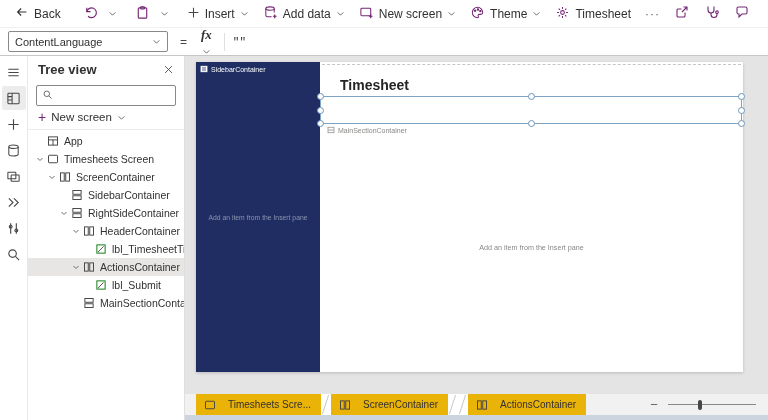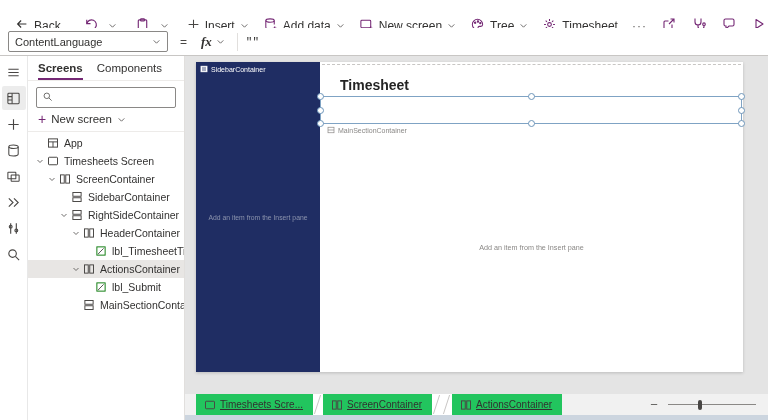--- a/index.html
+++ b/index.html
@@ -2,37 +2,37 @@
 <html><head>
 <meta charset="utf-8">
 <style>
   * { margin:0; padding:0; box-sizing:border-box; }
   html,body { width:768px; height:420px; overflow:hidden; }
   body { font-family:"Liberation Sans", sans-serif; font-size:12px; color:#323130; background:#fff; }
   .app { position:relative; width:768px; height:420px; background:#fff; }
 
   
   .toolbar { position:absolute; left:0; top:0; width:768px; height:28px; background:#fff;
-             display:flex; align-items:center; padding:0 8px; border-bottom:1px solid #f0f0f0;margin-top:12px; }
+             display:flex; align-items:center; padding:0 8px; border-bottom:1px solid #f0f0f0; }
   .tb-btn { display:flex; align-items:center; gap:5px; padding:0 7px; height:24px; cursor:pointer;
             color:#323130; white-space:nowrap; }
   .tb-btn svg { flex:0 0 auto; }
   .tb-divider { width:1px; height:16px; background:#d2d0ce; margin:0 4px; }
   .chev svg { display:block; }
   .tb-right { margin-left:auto; display:flex; align-items:center; }
   .tb-iconbtn { padding:0 7px; height:24px; display:flex; align-items:center; cursor:pointer; }
 
   
   .formulabar { position:absolute; left:0; top:28px; width:768px; height:28px; background:#fff;
                 display:flex; align-items:center; padding:0 8px; border-bottom:1px solid #c8c6c4; }
   .prop-select { width:160px; height:21px; border:1px solid #8a8886; border-radius:2px;
                  display:flex; align-items:center; justify-content:space-between; padding:0 6px;
                  font-size:11px; cursor:pointer; background:#fff; }
   .eq { margin:0 10px 0 12px; color:#484644; font-size:12px; }
-  .fx { display:flex; align-items:center; gap:4px; cursor:pointer; padding:0 4px; }
+  .fx { display:flex; align-items:center; gap:4px; cursor:pointer; padding:0 4px;flex-direction:column; }
   .fx-label { font-family:"Liberation Serif", serif; font-style:italic; font-weight:bold; font-size:13px; }
   .fb-divider { width:1px; height:18px; background:#e1dfdd; margin:0 8px; }
   .fb-value { font-family:"Liberation Mono", monospace; font-size:11px; color:#323130; flex:1; }
 
   
   .main { position:absolute; left:0; top:56px; width:768px; height:364px; display:flex; }
 
   
   .rail { width:28px; height:100%; background:#fff; border-right:1px solid #e8e8e8;
           display:flex; flex-direction:column; align-items:center; padding-top:4px; }
@@ -84,22 +84,22 @@
             border:1px solid #6e96ba; }
   .cv-main-tag { position:absolute; left:131px; top:64px; display:flex; align-items:center; gap:3px;
                  color:#8a8886; font-size:7px; }
   .cv-main-hint { position:absolute; left:124px; top:181px; width:423px; text-align:center;
                   color:#8a8886; font-size:7.2px; }
 
   
   .statusbar { position:absolute; left:0; bottom:5px; width:100%; height:21px; background:#f1f1f1;
                display:flex; align-items:center; }
   .crumbs { display:flex; align-items:stretch; height:100%; margin-left:11px; }
-  .crumb { background:#22c55e; display:flex; align-items:center; gap:4px; padding:0 10px 0 8px;
-           font-size:10px; color:#323130; cursor:pointer; white-space:nowrap;text-decoration:underline; }
+  .crumb { background:#eab308; display:flex; align-items:center; gap:12px; padding:0 10px 0 8px;
+           font-size:10px; color:#323130; cursor:pointer; white-space:nowrap; }
   .crumb-sep { width:10px; background:#fff; position:relative; }
   .crumb-sep::after { content:""; position:absolute; left:4px; top:1px; bottom:1px; width:1px;
                       background:#c8c6c4; transform:skewX(-18deg); }
   .sb-right { margin-left:auto; display:flex; align-items:center; gap:8px; padding-right:12px; }
   .zoom-minus,.zoom-plus { color:#605e5c; font-size:13px; cursor:pointer; width:12px; text-align:center; }
   .zoom-slider { position:relative; width:88px; height:14px; cursor:pointer; }
   .zoom-track { position:absolute; left:0; right:0; top:6.5px; height:1px; background:#8a8886; }
   .zoom-thumb { position:absolute; left:30px; top:2px; width:4px; height:10px; border-radius:2px;
                 background:#484644; }
   .bottom-strip { position:absolute; left:0; bottom:0; width:100%; height:5px; background:#ccd5df; }
@@ -185,21 +185,21 @@
     </div>
     <div class="tb-btn">
       <span>
         <svg width="15" height="15" viewBox="0 0 16 16" fill="none" stroke="#742774" stroke-width="1.1">
             <path d="M8 2.5a5.5 5.5 0 1 0 0 11c1 0 1.3-.8.8-1.5-.6-.9 0-2 1.2-2h1.4c1 0 2.1-.6 2.1-2A5.5 5.5 0 0 0 8 2.5z"></path>
             <circle cx="5.5" cy="6" r="0.7" fill="#742774"></circle>
             <circle cx="8.5" cy="4.8" r="0.7" fill="#742774"></circle>
             <circle cx="11" cy="6.5" r="0.7" fill="#742774"></circle>
           </svg>
       </span>
-      <span>Tree</span>
+      <span>Theme</span>
       <svg width="9" height="9" viewBox="0 0 16 16" fill="none" stroke="#605e5c" stroke-width="1.6">
           <path d="M3 6l5 5 5-5"></path>
         </svg>
     </div>
     <div class="tb-btn">
       <span>
         <svg width="15" height="15" viewBox="0 0 16 16" fill="none" stroke="#742774" stroke-width="1.1">
             <circle cx="8" cy="8" r="2"></circle>
             <path d="M8 2.2v2M8 11.8v2M2.2 8h2M11.8 8h2M3.9 3.9l1.4 1.4M10.7 10.7l1.4 1.4M12.1 3.9l-1.4 1.4M5.3 10.7l-1.4 1.4"></path>
           </svg>
@@ -310,24 +310,28 @@
         </div>
         <div class="rail-item">
           <svg width="15" height="15" viewBox="0 0 16 16" fill="none" stroke="#484644" stroke-width="1.2">
             <circle cx="7" cy="7" r="4"></circle>
             <path d="M10 10l4 4"></path>
           </svg>
         </div>
       </div>
 
     <div class="treepanel">
-      <div class="tp-tabs" id="tp-tabs">
-          <div class="tp-tab active">Screens</div>
-          <div class="tp-tab">Components</div>
-        </div>
+      <div class="tp-header">
+        <span class="tp-title">Tree view</span>
+        <span class="tp-close">
+          <svg width="11" height="11" viewBox="0 0 16 16" fill="none" stroke="#484644" stroke-width="1.3">
+              <path d="M3 3l10 10M13 3L3 13"></path>
+            </svg>
+        </span>
+      </div>
       <div class="tp-search">
         <span>
           <svg width="11" height="11" viewBox="0 0 16 16" fill="none" stroke="#605e5c" stroke-width="1.3">
               <circle cx="7" cy="7" r="4"></circle>
               <path d="M10 10l4 4"></path>
             </svg>
         </span>
       </div>
       <div class="tp-newscreen">
         <span class="plus">+</span>

